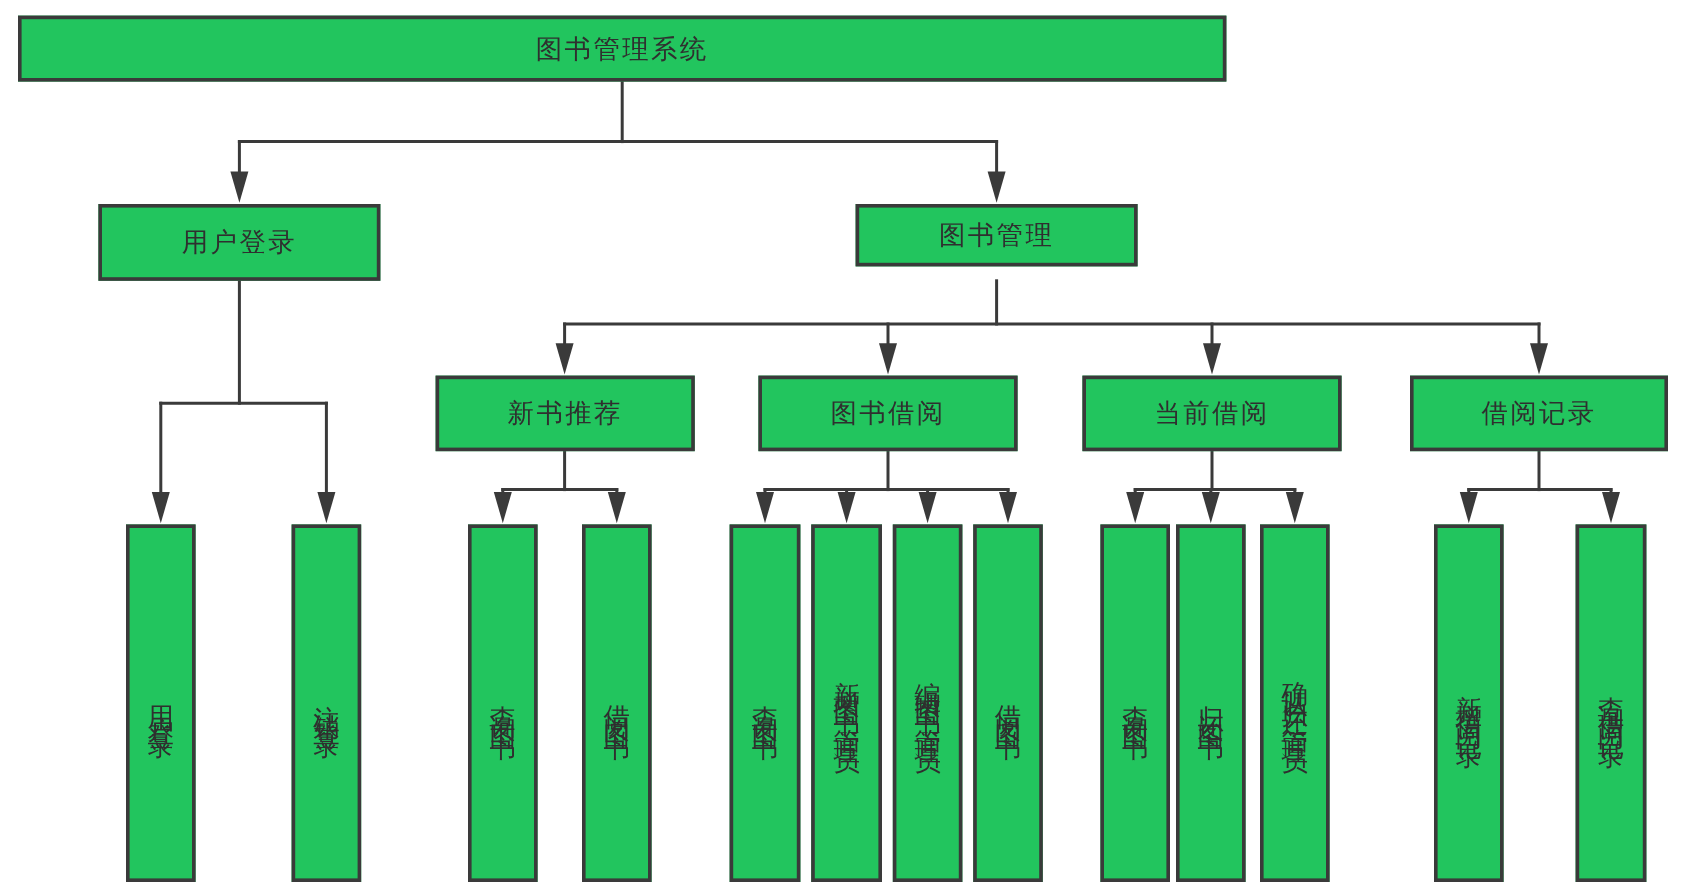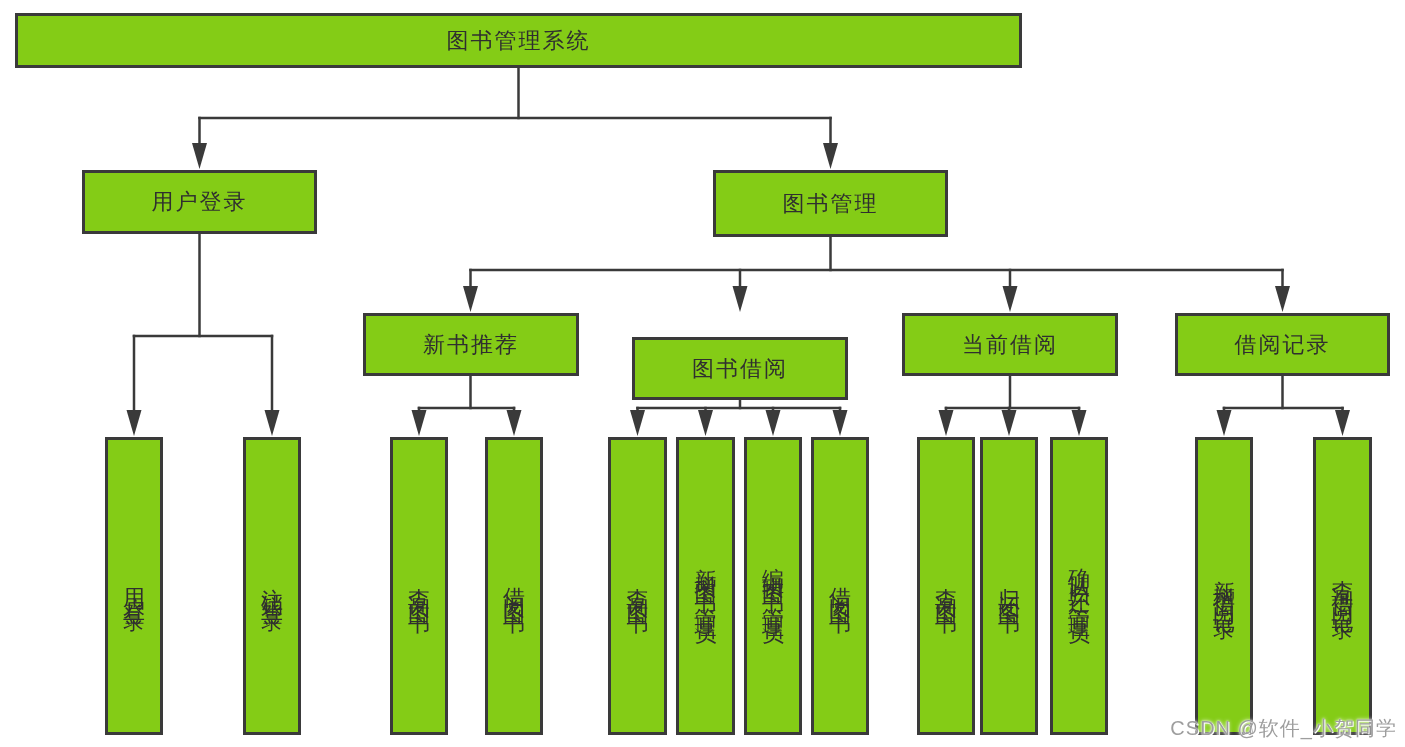--- a/index.html
+++ b/index.html
@@ -17,21 +17,21 @@
   }
   #connectors {
     position: absolute;
     left: 0;
     top: 0;
     pointer-events: none;
   }
   .node {
     position: absolute;
     box-sizing: border-box;
-    background: #84cc16;
+    background: #22c55e;
     border: 3px solid var(--line, #3a3a3a);
     display: flex;
     align-items: center;
     justify-content: center;
   }
   .node .lbl {
     font-size: 22px;
     letter-spacing: 2px;
     color: var(--text, #2f2f2f);
     white-space: nowrap;
@@ -105,34 +105,33 @@
       <polygon points="1001.5,410 1016.5,410 1009,436" fill="#3a3a3a"></polygon>
       <line x1="1079" y1="408" x2="1079" y2="415" stroke="#3a3a3a" stroke-width="2.5" stroke-linecap="square"></line>
       <polygon points="1071.5,410 1086.5,410 1079,436" fill="#3a3a3a"></polygon>
       <line x1="1282.5" y1="376" x2="1282.5" y2="408" stroke="#3a3a3a" stroke-width="2.5" stroke-linecap="square"></line>
       <line x1="1224" y1="408" x2="1342.5" y2="408" stroke="#3a3a3a" stroke-width="2.5" stroke-linecap="square"></line>
       <line x1="1224" y1="408" x2="1224" y2="415" stroke="#3a3a3a" stroke-width="2.5" stroke-linecap="square"></line>
       <polygon points="1216.5,410 1231.5,410 1224,436" fill="#3a3a3a"></polygon>
       <line x1="1342.5" y1="408" x2="1342.5" y2="415" stroke="#3a3a3a" stroke-width="2.5" stroke-linecap="square"></line>
       <polygon points="1335,410 1350,410 1342.5,436" fill="#3a3a3a"></polygon>
     </svg>
-  <div id="watermark">CSDN @软件_小贺同学</div>
 <div class="node" style="left: 15px; top: 13px; width: 1007px; height: 55px;">
       <span class="lbl">图书管理系统</span>
     </div>
     <div class="node" style="left: 82px; top: 170px; width: 235px; height: 64px;">
       <span class="lbl">用户登录</span>
     </div>
-    <div class="node" style="left: 713px; top: 170px; width: 235px; height: 67px;">
+    <div class="node" style="left: 713px; top: 170px; width: 235px; height: 52px;">
       <span class="lbl">图书管理</span>
     </div>
     <div class="node" style="left: 363px; top: 313px; width: 216px; height: 63px;">
       <span class="lbl">新书推荐</span>
     </div>
-    <div class="node" style="left: 632px; top: 313px; width: 216px; height: 63px; margin-top: 24px;">
+    <div class="node" style="left: 632px; top: 313px; width: 216px; height: 63px;">
       <span class="lbl">图书借阅</span>
     </div>
     <div class="node" style="left: 902px; top: 313px; width: 216px; height: 63px; font-family: Liberation Mono, monospace;">
       <span class="lbl">当前借阅</span>
     </div>
     <div class="node" style="left: 1175px; top: 313px; width: 215px; height: 63px;">
       <span class="lbl">借阅记录</span>
     </div>
     <div class="node leaf" style="left: 105px; top: 437px; width: 58px; height: 298px;">
       <span class="lbl">用户登录</span>

